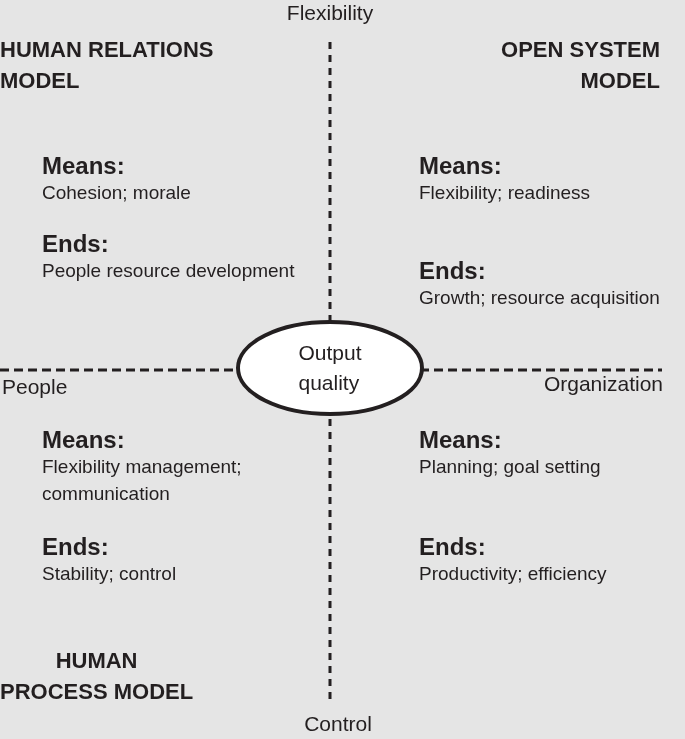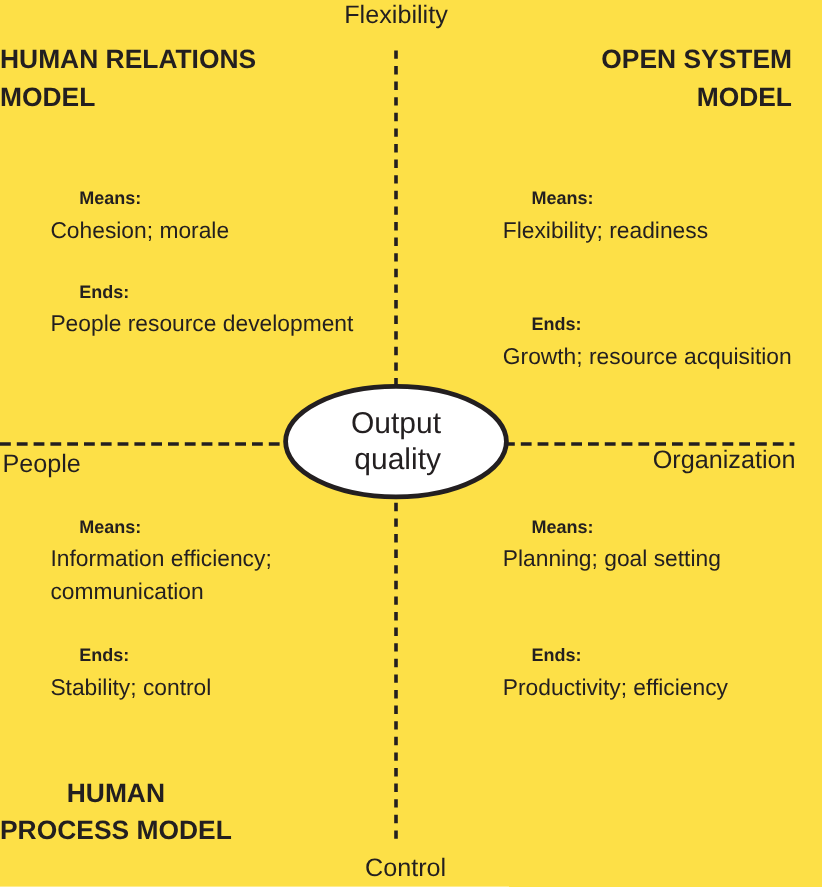--- a/index.html
+++ b/index.html
@@ -4,21 +4,21 @@
 <style>
   html, body {
     margin: 0;
     padding: 0;
     background: #ffffff;
   }
   .stage {
     position: relative;
     width: 685px;
     height: 739px;
-    background: #fde047;
+    background: #e5e5e5;
     font-family: "Liberation Sans", sans-serif;
     color: #231f20;
     overflow: hidden;
   }
   .canvas-svg {
     position: absolute;
     left: 0;
     top: 0;
   }
   .abs { position: absolute; }
@@ -32,36 +32,35 @@
     letter-spacing: 0px;
   }
   .align-right { text-align: right; }
 
   .me-block {
     font-size: 19px;
     line-height: 27px;
   }
   .me-label {
     font-weight: bold;
-    font-size: 15px;
-    margin-left: 24px;
+    font-size: 24px;
   }
 
   .axis-label {
     font-size: 21px;
     line-height: 26px;
   }
   .h-center {
     transform: translateX(-50%);
   }
 
   .center-label {
-    font-size: 25px;
+    font-size: 21px;
     line-height: 30px;
-    text-align: right;
+    text-align: left;
     transform: translate(-50%, -50%);
   }
 </style>
 </head>
 <body>
 
 <div class="stage">
 
   <svg class="canvas-svg" width="685" height="739" viewBox="0 0 685 739">
     <line x1="0" y1="370" x2="662" y2="370" stroke="#231f20" stroke-width="3" stroke-dasharray="9 5"></line>
@@ -94,21 +93,21 @@
     <div class="me-label nowrap">Means:</div>
     <div class="nowrap">Flexibility; readiness</div>
   </div>
   <div class="abs me-block" style="left:419px; top:257px;">
     <div class="me-label nowrap">Ends:</div>
     <div class="nowrap">Growth; resource acquisition</div>
   </div>
 
   <div class="abs me-block" style="left:42px; top:426px;">
     <div class="me-label nowrap">Means:</div>
-    <div class="preline">Information efficiency;
+    <div class="preline">Flexibility management;
 communication</div>
   </div>
   <div class="abs me-block" style="left:42px; top:533px;">
     <div class="me-label nowrap">Ends:</div>
     <div class="nowrap">Stability; control</div>
   </div>
   <div class="abs quadrant-title preline" style="left:0px; top:645px;text-align:center;">HUMAN
 PROCESS MODEL</div>
 
   <div class="abs me-block" style="left:419px; top:426px;">

